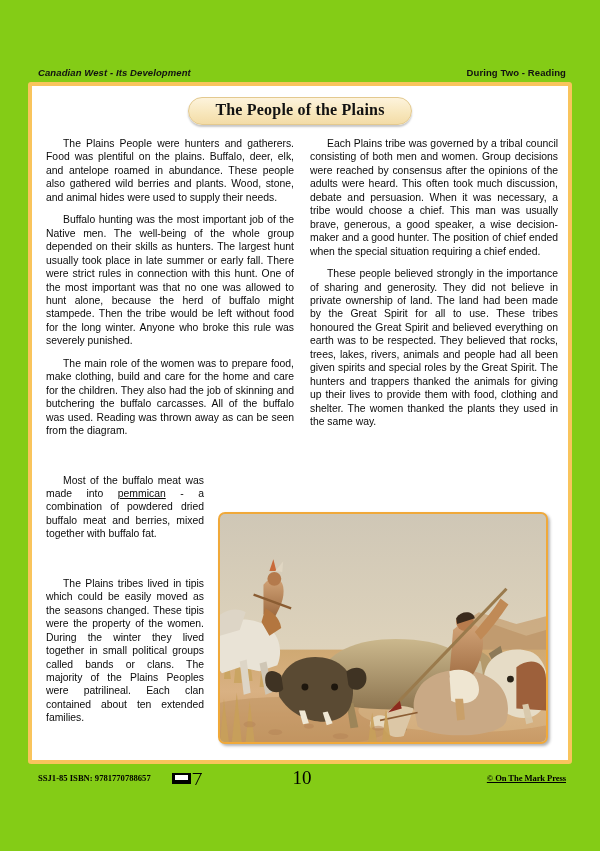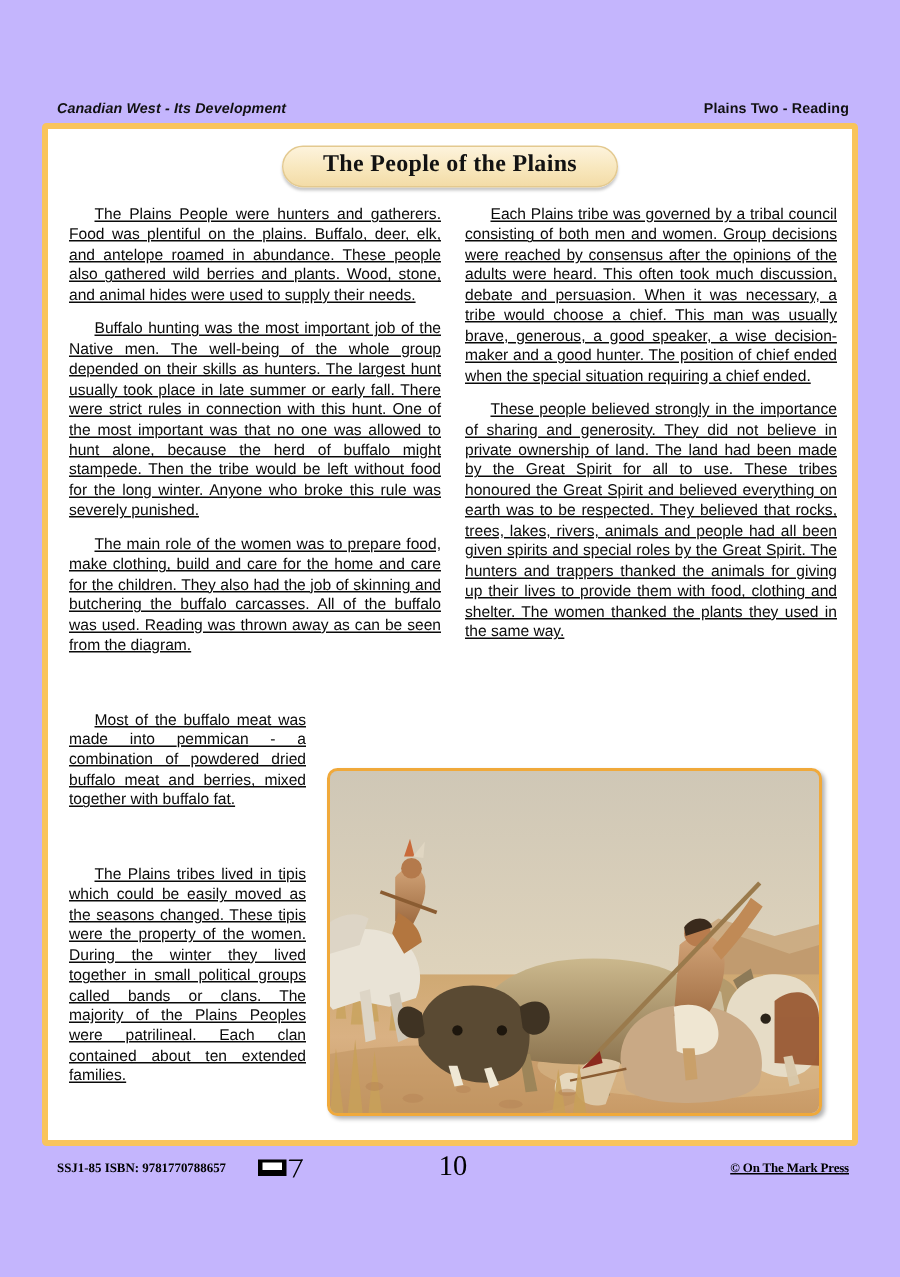--- a/index.html
+++ b/index.html
@@ -7,21 +7,21 @@
     padding: 0;
     background: #e9e9e9;
   }
   body {
     font-family: "Liberation Sans", sans-serif;
   }
   .page {
     position: relative;
     width: 600px;
     height: 851px;
-    background: #c4b5fd;
+    background: #84cc16;
     overflow: hidden;
     box-sizing: border-box;
   }
 
   
   .runhead {
     position: absolute;
     left: 38px;
     right: 34px;
     top: 60px;
@@ -96,21 +96,20 @@
     flex: 0 0 248px;
   }
   p.body {
     margin: 0 0 9px 0;
     font-size: 10.4px;
     line-height: 13.45px;
     text-align: justify;
     text-indent: 17px;
     color: #0a0a0a;
     hyphens: none;
-    text-decoration: underline;
   }
   p.body.last { margin-bottom: 0; }
   .u { text-decoration: underline; }
 
   
   .col-left .narrow {
     width: 158px;
     margin-top: 36px;
   }
 
@@ -190,21 +189,21 @@
     transform: skewX(-26deg);
   }
 </style>
 </head>
 <body>
 
 <div class="page">
 
   <div class="runhead">
     <div class="left">Canadian West - Its Development</div>
-    <div class="right">Plains Two - Reading</div>
+    <div class="right">During Two - Reading</div>
   </div>
 
   <div class="frame">
     <div class="frame-inner">
 
       <div class="title-wrap">
         <div class="title-pill">
           <span>The People of the Plains</span>
         </div>
       </div>

